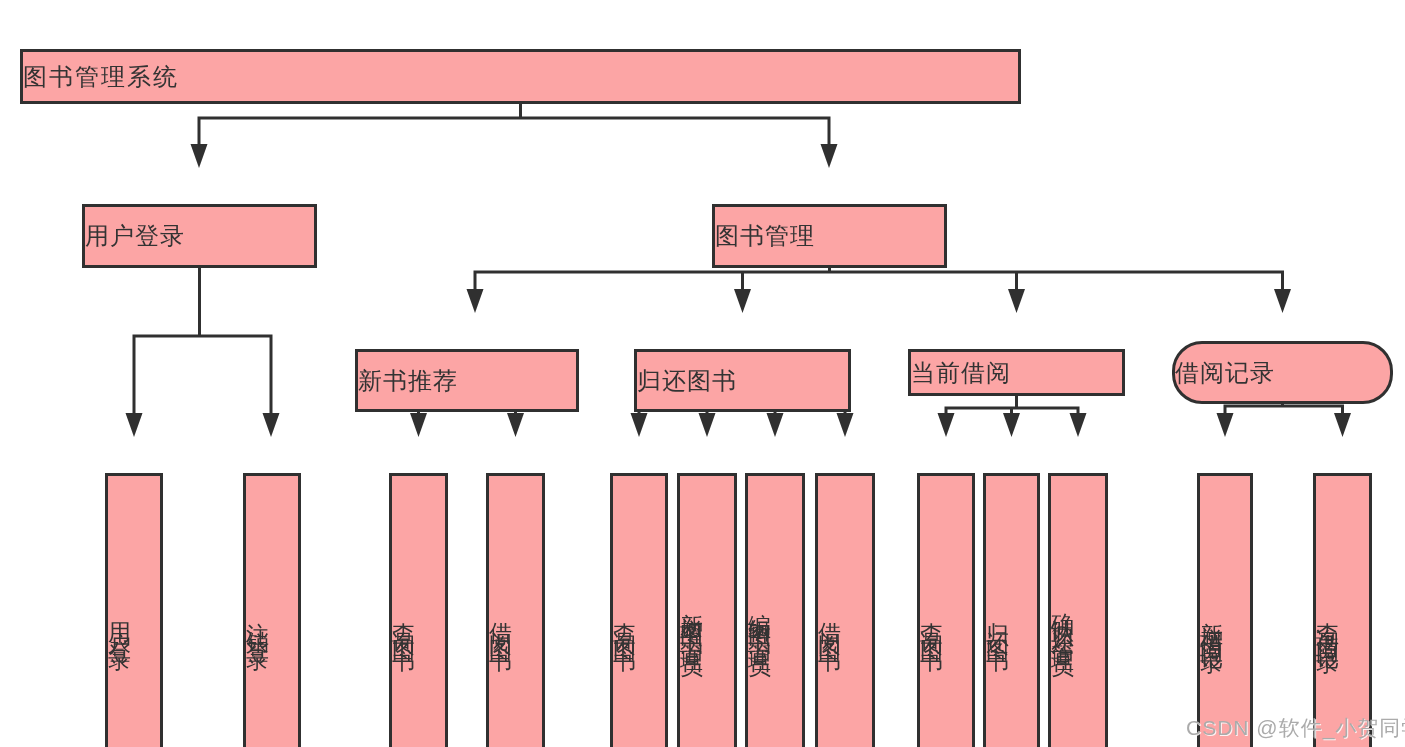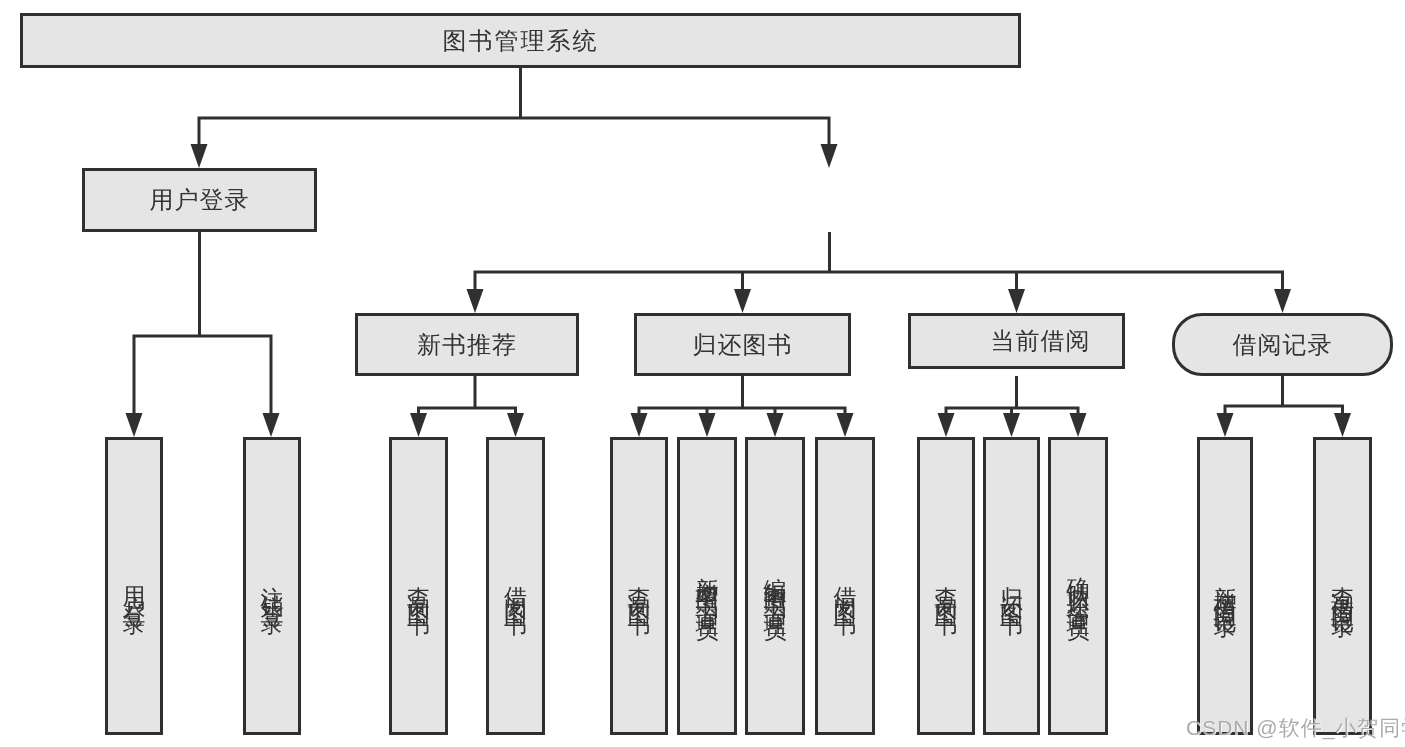--- a/index.html
+++ b/index.html
@@ -14,25 +14,25 @@
     width:1405px;height:747px;
     background:var(--bg);
     overflow:hidden;
     font-family:"Liberation Sans", sans-serif;
   }
   .connector-layer{position:absolute;left:0;top:0;width:1405px;height:747px;color:var(--line);}
   .box{
     position:absolute;
     box-sizing:border-box;
     border:3px solid var(--line);
-    background:#e5e5e5;
+    background:#fca5a5;
     display:flex;
     align-items:center;
-    justify-content:center;
     color:var(--text);
+    margin-top:36px;
   }
   .h-box .label{font-size:24px;letter-spacing:1px;white-space:nowrap;}
   .root-box .label{font-size:24px;letter-spacing:2px;}
   .v-box .label{
     writing-mode:vertical-rl;
     font-size:23px;
     letter-spacing:9px;
     line-height:1;
     white-space:nowrap;
   }
@@ -97,31 +97,34 @@
     </g>
   </svg>
 
   <div class="box h-box root-box" style="left:20px;top:13px;width:1001px;height:55px;">
     <span class="label">图书管理系统</span>
   </div>
 
   <div class="box h-box" style="left:82px;top:168px;width:235px;height:64px;">
     <span class="label">用户登录</span>
   </div>
+  <div class="box h-box" style="left:712px;top:168px;width:235px;height:64px;">
+    <span class="label">图书管理</span>
+  </div>
 
   <div class="box h-box" style="left:355px;top:313px;width:224px;height:63px;">
     <span class="label">新书推荐</span>
   </div>
   <div class="box h-box" style="left:634px;top:313px;width:217px;height:63px;">
     <span class="label">归还图书</span>
   </div>
-  <div class="box h-box" style="left:908px;top:313px;width:217px;height:56px;padding-left:48px;">
+  <div class="box h-box" style="left:908px;top:313px;width:217px;height:47px;">
     <span class="label">当前借阅</span>
   </div>
-  <div class="box h-box" style="left:1172px;top:313px;width:221px;height:63px;border-radius:30px;">
+  <div class="box h-box" style="left:1172px;top:305px;width:221px;height:63px;border-radius:30px;">
     <span class="label">借阅记录</span>
   </div>
 
   <div class="box v-box" style="left:105px;top:437px;width:58px;height:298px;">
     <span class="label">用户登录</span>
   </div>
   <div class="box v-box" style="left:243px;top:437px;width:58px;height:298px;">
     <span class="label">注销登录</span>
   </div>
 

